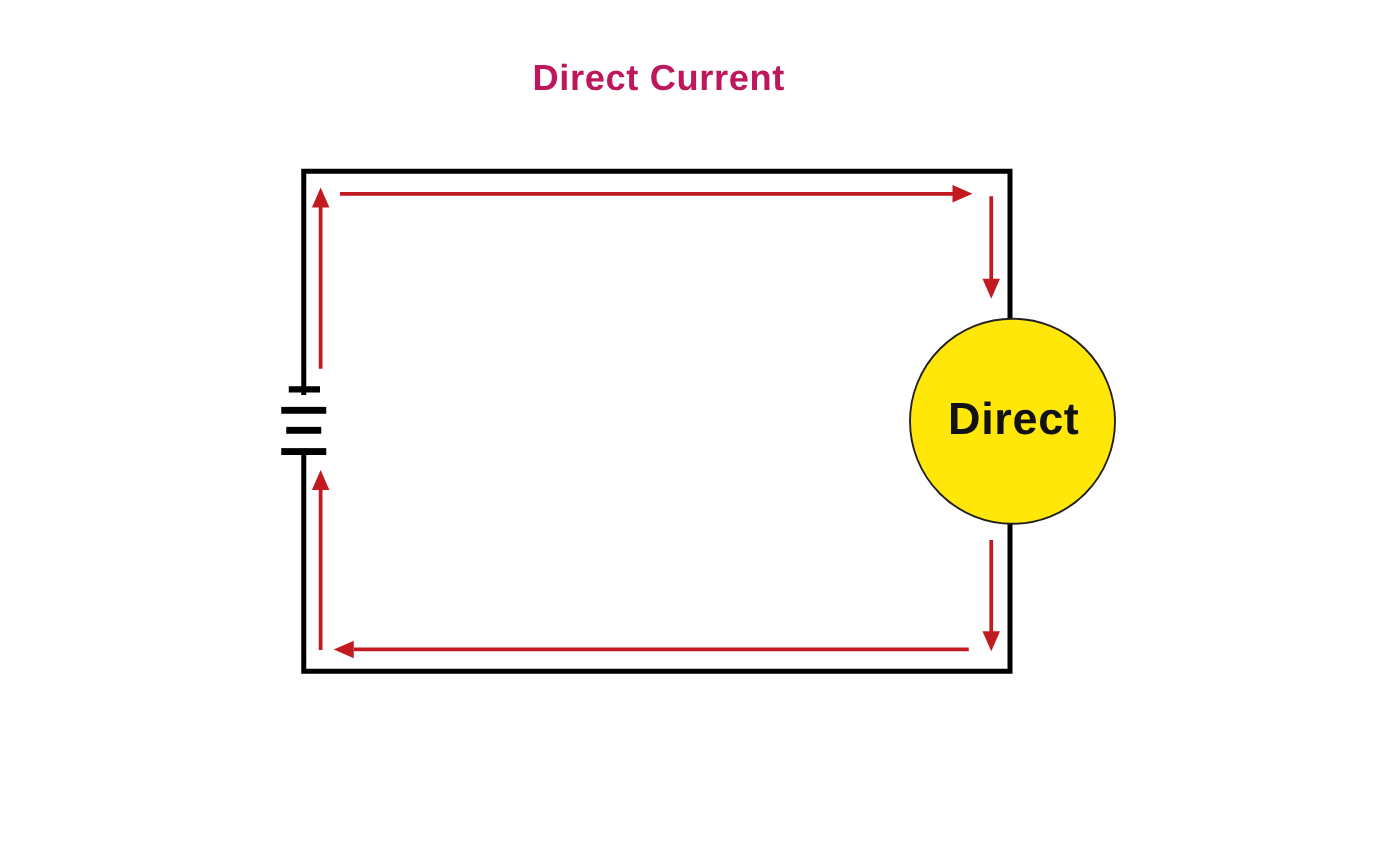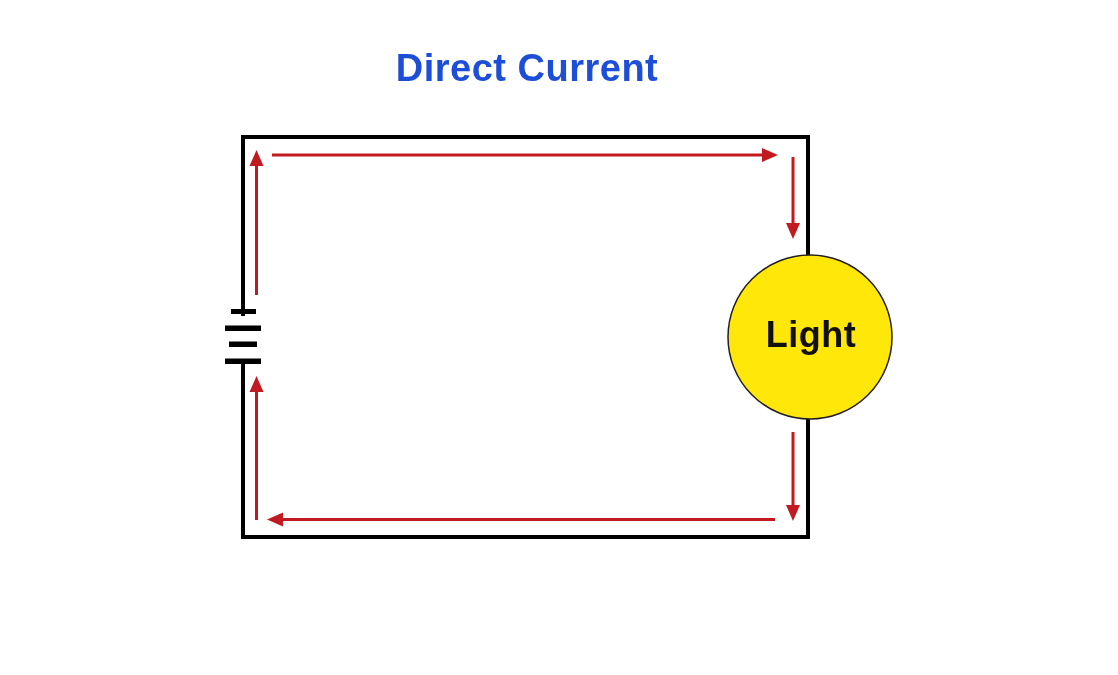--- a/index.html
+++ b/index.html
@@ -20,23 +20,23 @@
     left: 0;
     top: 0;
     width: 1118px;
     height: 675px;
   }
   .title {
     position: absolute;
     left: 527px;
     top: 47px;
     transform: translateX(-50%);
-    font-size: 38px;
+    font-size: 29px;
     font-weight: 700;
-    color: #1d4ed8;
+    color: #be185d;
     letter-spacing: 0.5px;
     white-space: nowrap;
   }
   .light-label {
     position: absolute;
     left: 811px;
     top: 337px;
     transform: translate(-50%, -54%);
     font-size: 36px;
     font-weight: 700;
@@ -89,15 +89,15 @@
 
       <line class="current-line" x1="775" y1="519.5" x2="283" y2="519.5" stroke="#c11a20"></line>
       <polygon class="current-head" points="267,519.5 283,512.5 283,526.5" fill="#c11a20"></polygon>
     </g>
 
     <circle class="bulb-circle" cx="810" cy="337" r="82" fill="#ffe70a"></circle>
   </svg>
 
   <div class="title">Direct Current</div>
 
-  <div class="light-label">Light</div>
+  <div class="light-label">Direct</div>
 
 </div>
 
 </body></html>

